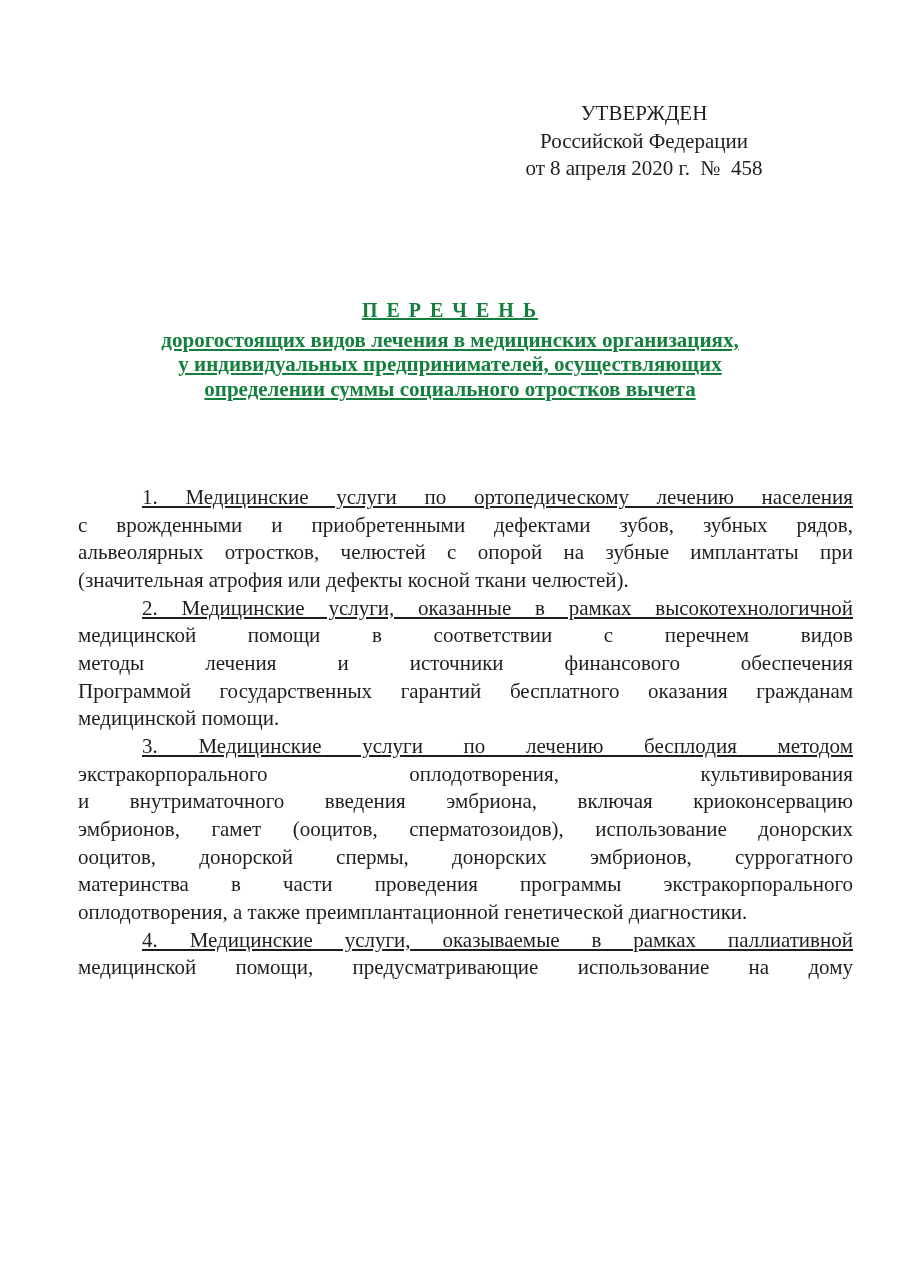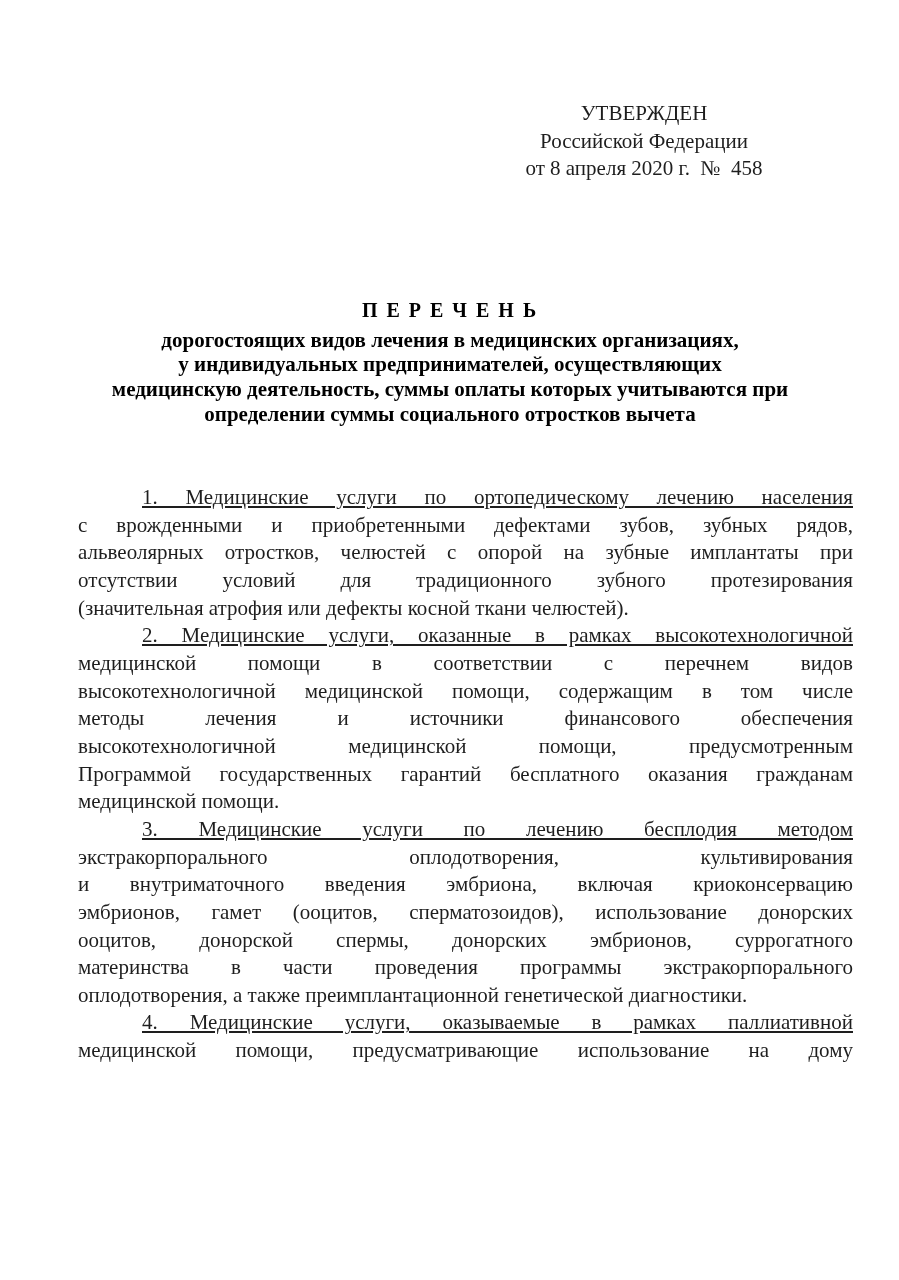--- a/index.html
+++ b/index.html
@@ -59,44 +59,40 @@
 <body style="background: rgb(255, 255, 255);">
 
 <div class="page" style="background: rgb(255, 255, 255); color: rgb(30, 30, 30);">
 
   <div class="approval">
       <div>УТВЕРЖДЕН</div>
       <div>Российской Федерации</div>
       <div>от 8 апреля 2020 г.&nbsp; №&nbsp; 458</div>
     </div>
 
-  <div class="title-block" style="color: #000000;">
+  <div class="title-block" style="color: #15803d; text-decoration: underline;">
     <div class="title-heading">П Е Р Е Ч Е Н Ь</div>
     <div>
         <div class="subtitle-line">дорогостоящих видов лечения в медицинских организациях,</div>
         <div class="subtitle-line">у индивидуальных предпринимателей, осуществляющих</div>
-        <div class="subtitle-line">медицинскую деятельность, суммы оплаты которых учитываются при</div>
         <div class="subtitle-line">определении суммы социального отростков вычета</div>
       </div>
   </div>
 
   <div class="body-text">
       <div>
         <div class="text-line first">1. Медицинские услуги по ортопедическому лечению населения</div>
         <div class="text-line">с врожденными и приобретенными дефектами зубов, зубных рядов,</div>
         <div class="text-line">альвеолярных отростков, челюстей с опорой на зубные имплантаты при</div>
-        <div class="text-line">отсутствии условий для традиционного зубного протезирования</div>
         <div class="text-line last">(значительная атрофия или дефекты косной ткани челюстей).</div>
       </div>
       <div>
         <div class="text-line first">2. Медицинские услуги, оказанные в рамках высокотехнологичной</div>
         <div class="text-line">медицинской помощи в соответствии с перечнем видов</div>
-        <div class="text-line">высокотехнологичной медицинской помощи, содержащим в том числе</div>
         <div class="text-line">методы лечения и источники финансового обеспечения</div>
-        <div class="text-line">высокотехнологичной медицинской помощи, предусмотренным</div>
         <div class="text-line">Программой государственных гарантий бесплатного оказания гражданам</div>
         <div class="text-line last">медицинской помощи.</div>
       </div>
       <div>
         <div class="text-line first">3. Медицинские услуги по лечению бесплодия методом</div>
         <div class="text-line">экстракорпорального оплодотворения, культивирования</div>
         <div class="text-line">и внутриматочного введения эмбриона, включая криоконсервацию</div>
         <div class="text-line">эмбрионов, гамет (ооцитов, сперматозоидов), использование донорских</div>
         <div class="text-line">ооцитов, донорской спермы, донорских эмбрионов, суррогатного</div>
         <div class="text-line">материнства в части проведения программы экстракорпорального</div>

